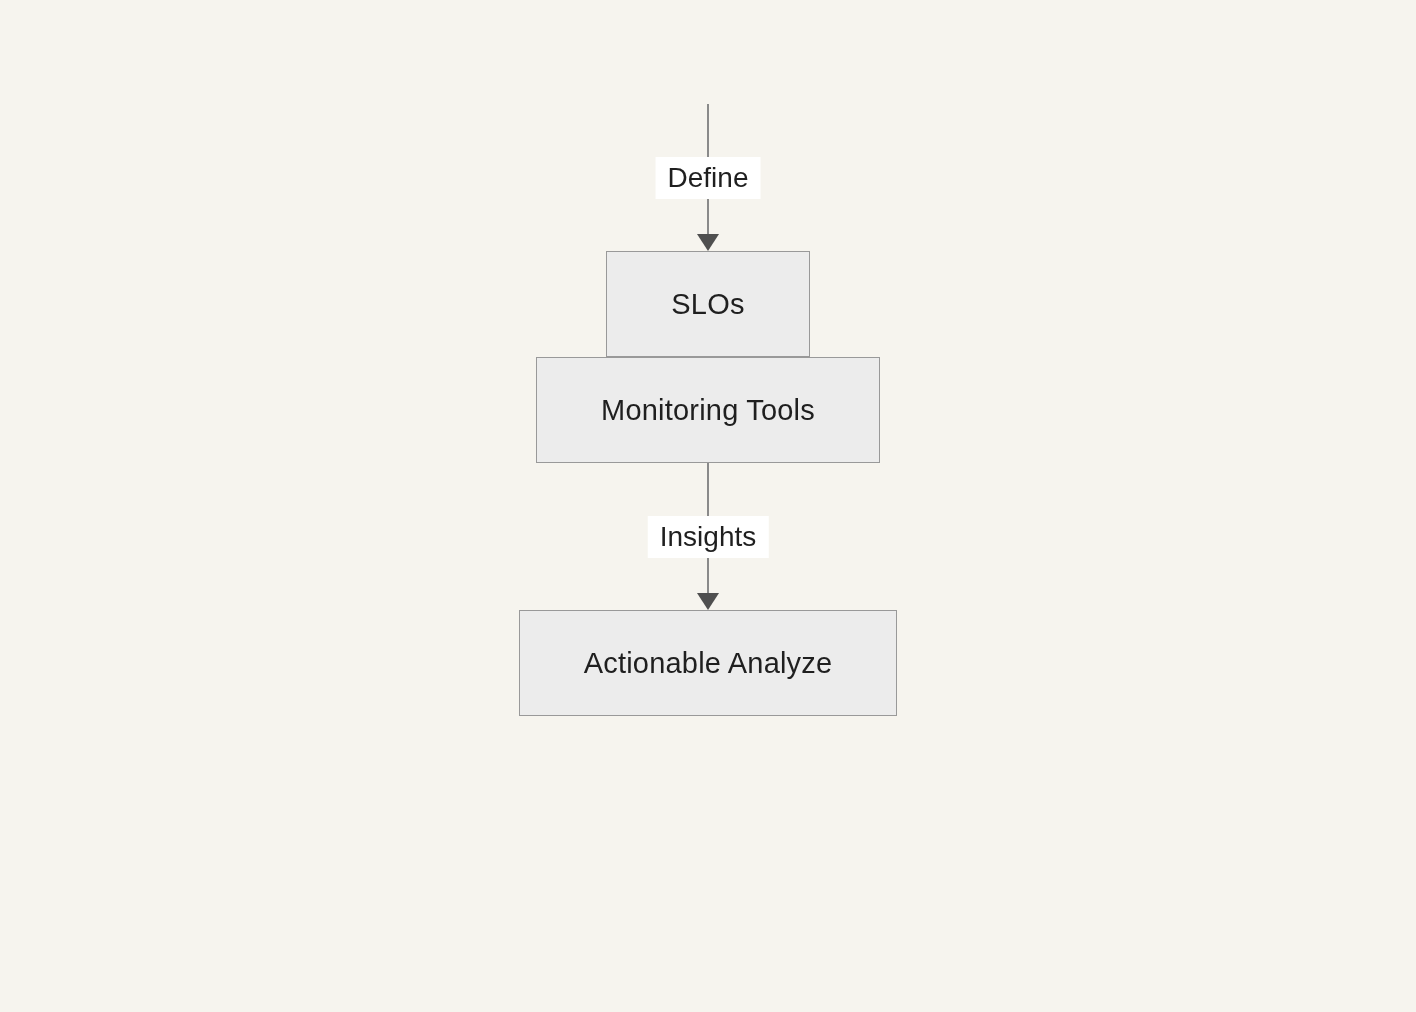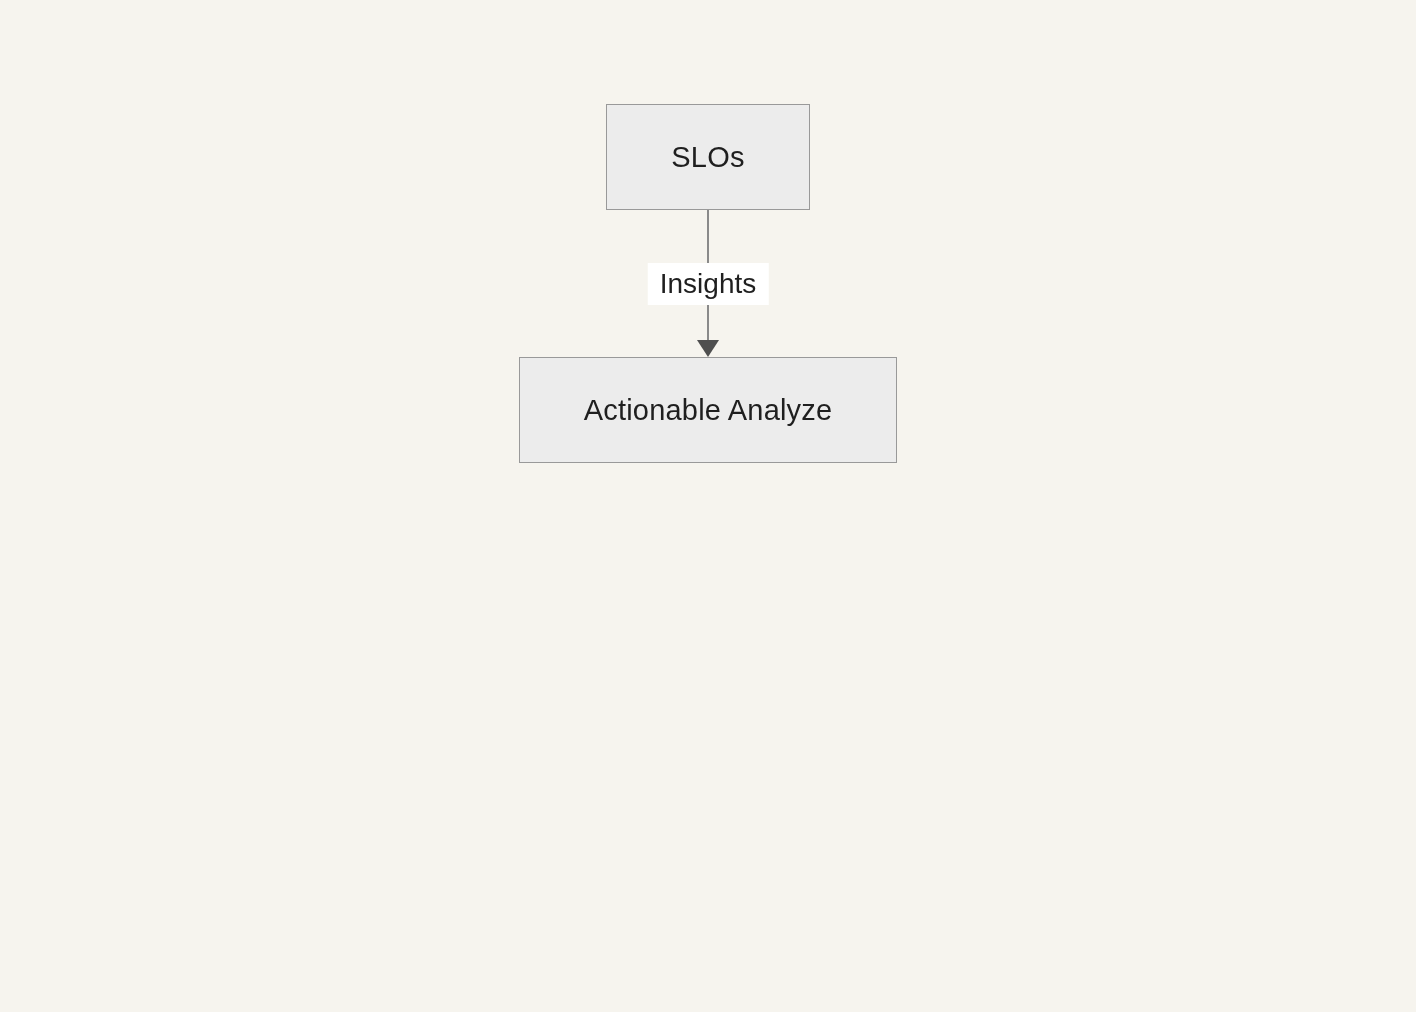--- a/index.html
+++ b/index.html
@@ -85,26 +85,34 @@
     white-space: nowrap;
   }
 </style>
 </head>
 <body>
 
 <div class="canvas">
   <div class="flow">
 
 
+    <div class="connector">
+      <div class="edge-line"></div>
+      <div class="arrowhead"></div>
+      <div class="edge-label">Define</div>
+    </div>
 
     <div class="node">
       <span>SLOs</span>
     </div>
 
 
+    <div class="node">
+      <span>Monitoring Tools</span>
+    </div>
 
     <div class="connector">
       <div class="edge-line"></div>
       <div class="arrowhead"></div>
       <div class="edge-label">Insights</div>
     </div>
 
     <div class="node">
       <span>Actionable Analyze</span>
     </div>

